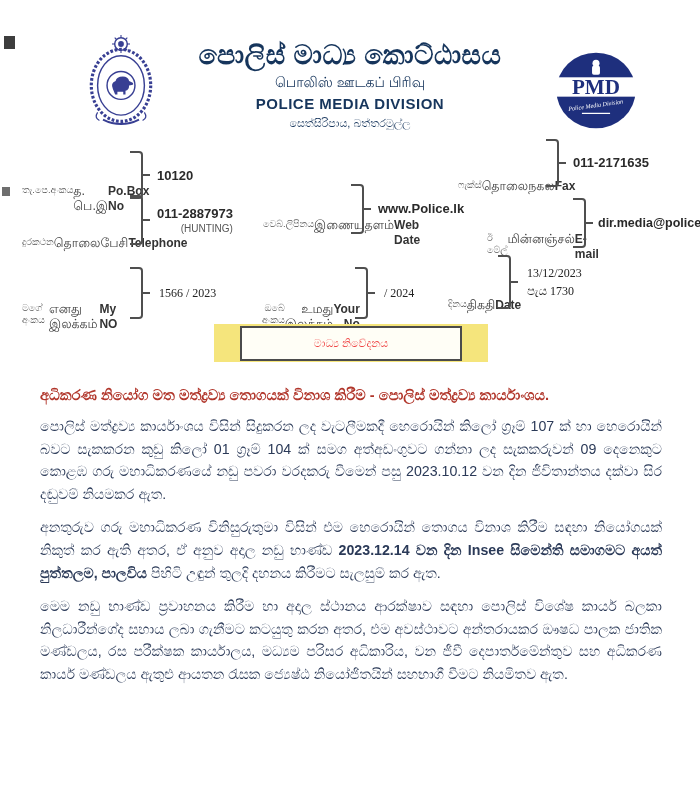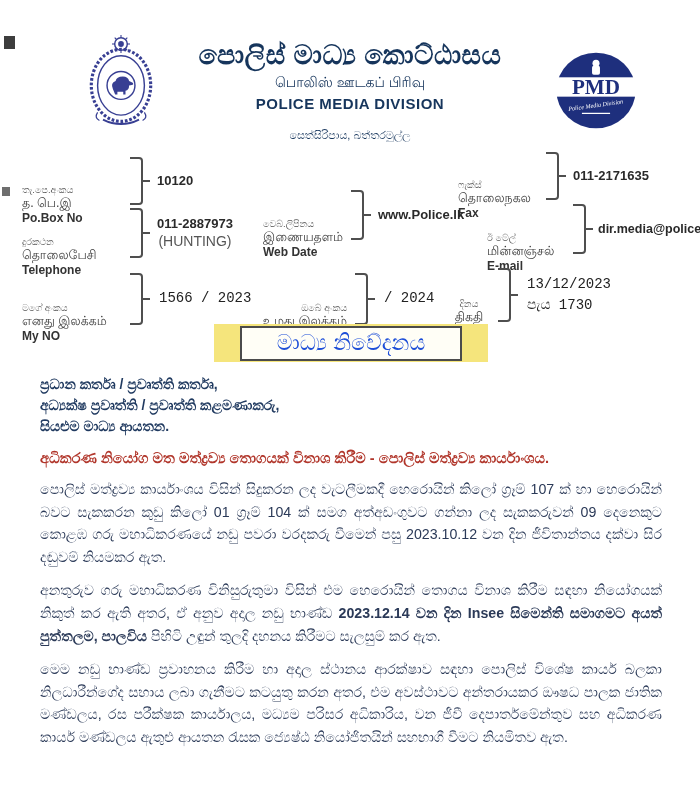--- a/index.html
+++ b/index.html
@@ -6,47 +6,47 @@
   .page{position:relative;width:700px;height:767px;background:#ffffff;overflow:hidden;
         font-family:"Liberation Sans","DejaVu Sans",sans-serif;}
 
   
   .crest{position:absolute;left:76px;top:32px;}
   .pmd{position:absolute;left:552px;top:50px;}
   .titleblock{position:absolute;left:160px;top:40px;width:380px;text-align:center;color:#16355c;}
   .t-si{font-size:27px;font-weight:bold;letter-spacing:.5px;}
   .t-ta{font-size:14px;margin-top:3px;}
   .t-en{font-size:15px;font-weight:bold;margin-top:3px;letter-spacing:.5px;}
-  .t-ad{font-size:11px;margin-top:17px;}
+  .t-ad{font-size:11px;margin-top:5px;}
 
   
   .contact{position:absolute;display:flex;align-items:center;}
-  .labels{display:flex;flex-direction:column;line-height:1.22;margin-top:48px;}
+  .labels{display:flex;line-height:1.22;margin-top:48px;}
   .lbl-si{font-size:9.5px;color:#5a5a5a;}
   .lbl-ta{font-size:12.5px;color:#3c3c3c;}
   .lbl-en{font-size:12px;color:#333;font-weight:600;}
   .bracket{flex:0 0 auto;width:11px;margin-left:8px;position:relative;
            border-top:2px solid #4f4f4f;border-right:2px solid #4f4f4f;border-bottom:2px solid #4f4f4f;
            border-radius:0 4px 4px 0;}
   .bracket::after{content:"";position:absolute;right:-9px;top:50%;margin-top:-1px;width:9px;
                   border-top:2px solid #4f4f4f;}
   .h44{height:44px}.h46{height:46px}.h48{height:48px}.h50{height:50px}
   .value{margin-left:14px;font-size:13px;font-weight:bold;color:#2a2a2a;}
   .value-sm{margin-left:12px;font-size:12.5px;font-weight:600;color:#2a2a2a;}
-  .value-serif{margin-left:16px;font-size:14px;font-weight:normal;color:#222;
-               font-family:Liberation Mono, monospace;line-height:1.5;}
-  .hunting{display:block;font-size:14px;font-weight:normal;color:#555;text-align:center;margin-top:2px;}
+  .value-serif{margin-left:16px;font-size:12px;font-weight:normal;color:#222;
+               font-family:Liberation Serif, serif;line-height:1.5;}
+  .hunting{display:block;font-size:10px;font-weight:normal;color:#555;text-align:right;margin-top:2px;}
   .w100{width:100px}.w80{width:80px}.w78{width:78px}.w85{width:85px;text-align:right}.w42{width:42px;text-align:center}
 
   
   .banner-band{position:absolute;left:214px;top:324px;width:274px;height:38px;background:#f5e57c;
                display:flex;align-items:center;justify-content:center;}
   .banner-box{width:218px;height:31px;border:2px solid #4b4b4b;background:#fffef6;
               display:flex;align-items:center;justify-content:center;}
-  .banner-text{font-size:22px;color:#1d4ed8;}
+  .banner-text{font-size:11px;color:#ef4444;}
 
   
   .docbody{position:absolute;left:40px;right:38px;top:374px;color:#2b3a58;}
   .addr{font-size:14px;line-height:21px;font-weight:600;color:#203a60;}
   .headline{margin-top:13px;font-size:14.6px;font-weight:bold;color:#b1362b;}
   .docbody p{margin:11px 0 0 0;font-size:14.2px;line-height:22.6px;text-align:justify;}
   .b{font-weight:bold;}
 
   .artifact{position:absolute;background:#3d3d3d;}
   .a1{left:4px;top:36px;width:11px;height:13px;}
@@ -190,25 +190,20 @@
     </div>
   </div>
 
   <div class="banner-band">
     <div class="banner-box">
       <span class="banner-text">මාධ්‍ය නිවේදනය</span>
     </div>
   </div>
 
   <div class="docbody">
-    <div class="addr">
-      <div>ප්‍රධාන කර්තෘ / ප්‍රවෘත්ති කර්තෘ,</div>
-      <div>අධ්‍යක්ෂ ප්‍රවෘත්ති / ප්‍රවෘත්ති කළමණාකරු,</div>
-      <div>සියළුම මාධ්‍ය ආයතන.</div>
-    </div>
 
     <div class="headline">අධිකරණ නියෝග මත මත්ද්‍රව්‍ය තොගයක් විනාශ කිරීම - පොලිස් මත්ද්‍රව්‍ය කාර්යාංශය.</div>
 
     <p>පොලිස් මත්ද්‍රව්‍ය කාර්යාංශය විසින් සිදුකරන ලද වැටලීමකදී හෙරොයින් කිලෝ ග්‍රෑම් 107 ක් හා හෙරොයින් බවට සැකකරන කුඩු කිලෝ 01 ග්‍රෑම් 104 ක් සමග අත්අඩංගුවට ගන්නා ලද සැකකරුවන් 09 දෙනෙකුට කොළඹ ගරු මහාධිකරණයේ නඩු පවරා වරදකරු වීමෙන් පසු 2023.10.12 වන දින ජීවිතාන්තය දක්වා සිර දඬුවම් නියමකර ඇත.</p>
 
     <p><span>අනතුරුව ගරු මහාධිකරණ විනිසුරුතුමා විසින් එම හෙරොයින් තොගය විනාශ කිරීම සඳහා නියෝගයක් නිකුත් කර ඇති අතර, ඒ අනුව අදාල නඩු භාණ්ඩ </span><span class="b">2023.12.14 වන දින Insee සිමෙන්ති සමාගමට අයත් පුත්තලම, පාලවිය</span><span> පිහිටි උඳුන් තුලදි දහනය කිරීමට සැලසුම් කර ඇත.</span></p>
 
     <p>මෙම නඩු භාණ්ඩ ප්‍රවාහනය කිරීම හා අදාල ස්ථානය ආරක්ෂාව සඳහා පොලිස් විශේෂ කාර්ය බලකා නිලධාරීන්ගේද සහාය ලබා ගැනීමට කටයුතු කරන අතර, එම අවස්ථාවට අන්තරායකර ඖෂධ පාලක ජාතික මණ්ඩලය, රස පරීක්ෂක කාර්යාලය, මධ්‍යම පරිසර අධිකාරිය, වන ජීවී දෙපාර්තමේන්තුව සහ අධිකරණ කාර්ය මණ්ඩලය ඇතුළු ආයතන රැසක ජ්‍යෙෂ්ඨ නියෝජිතයින් සහභාගී වීමට නියමිතව ඇත.</p>
   </div>
 

